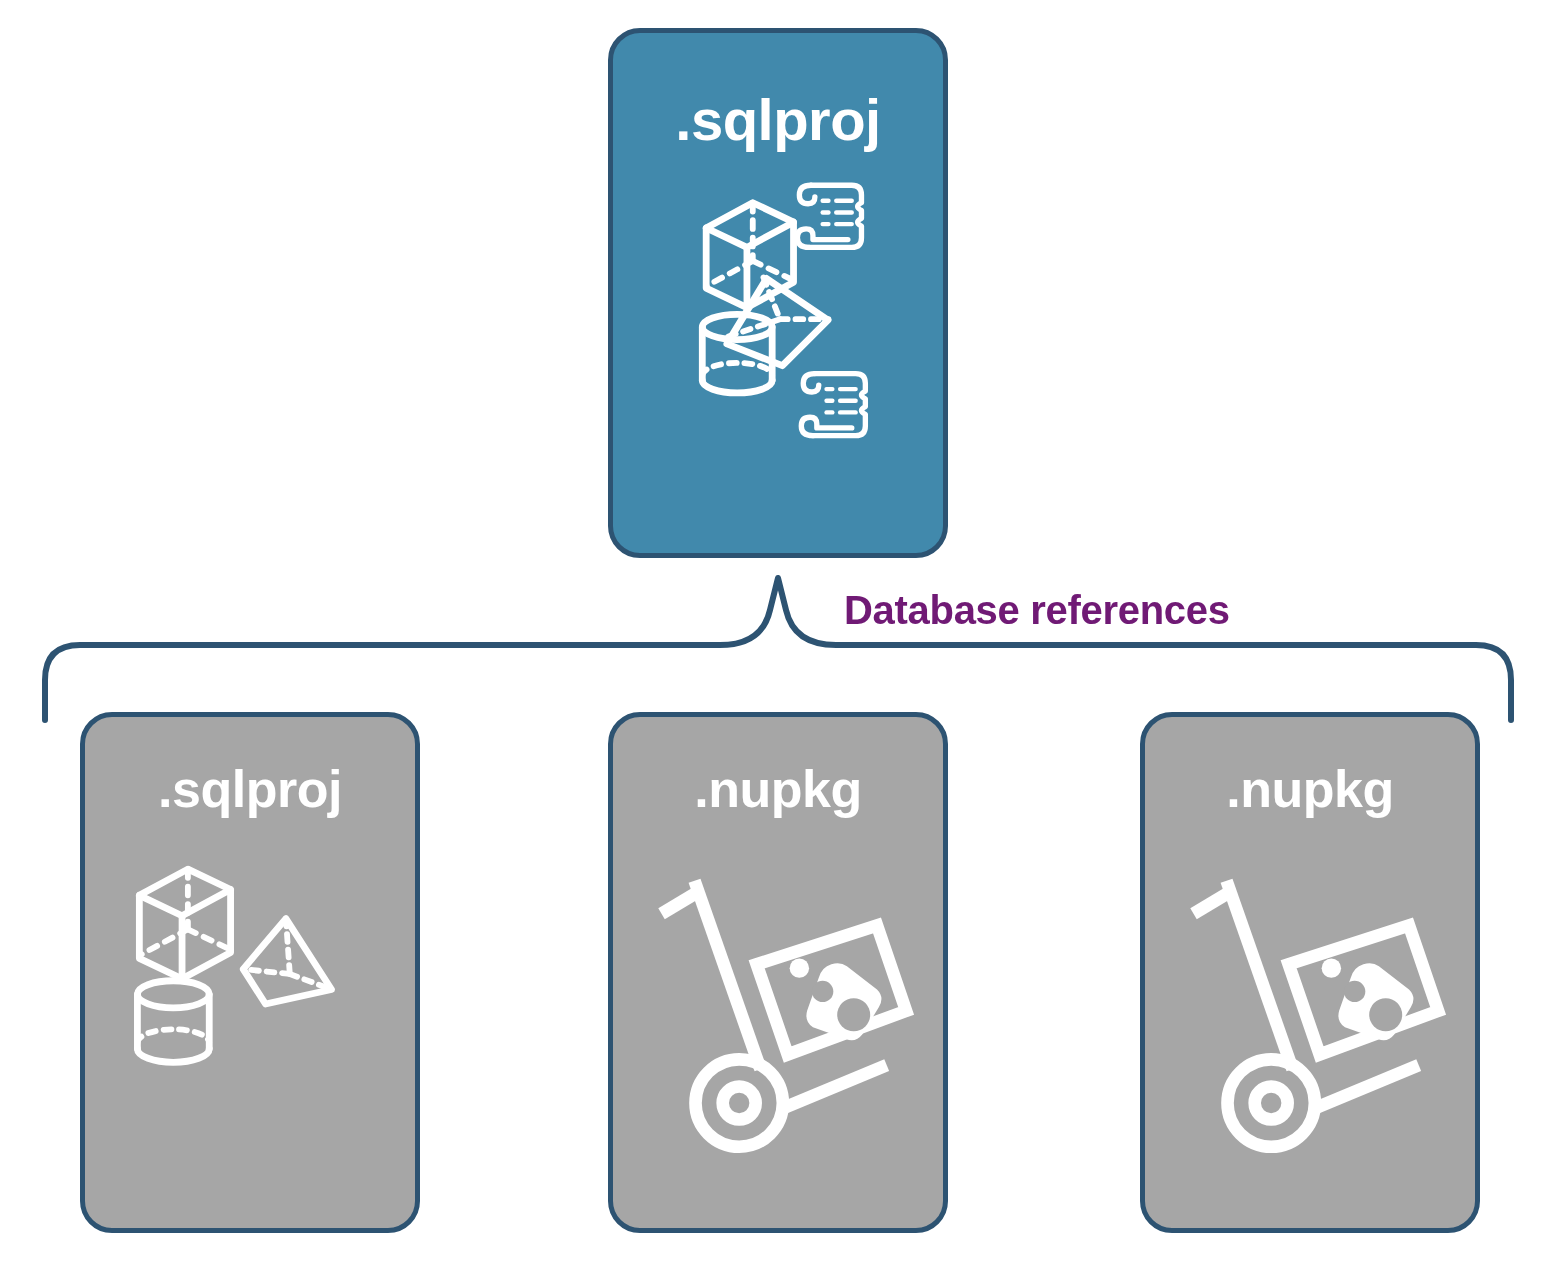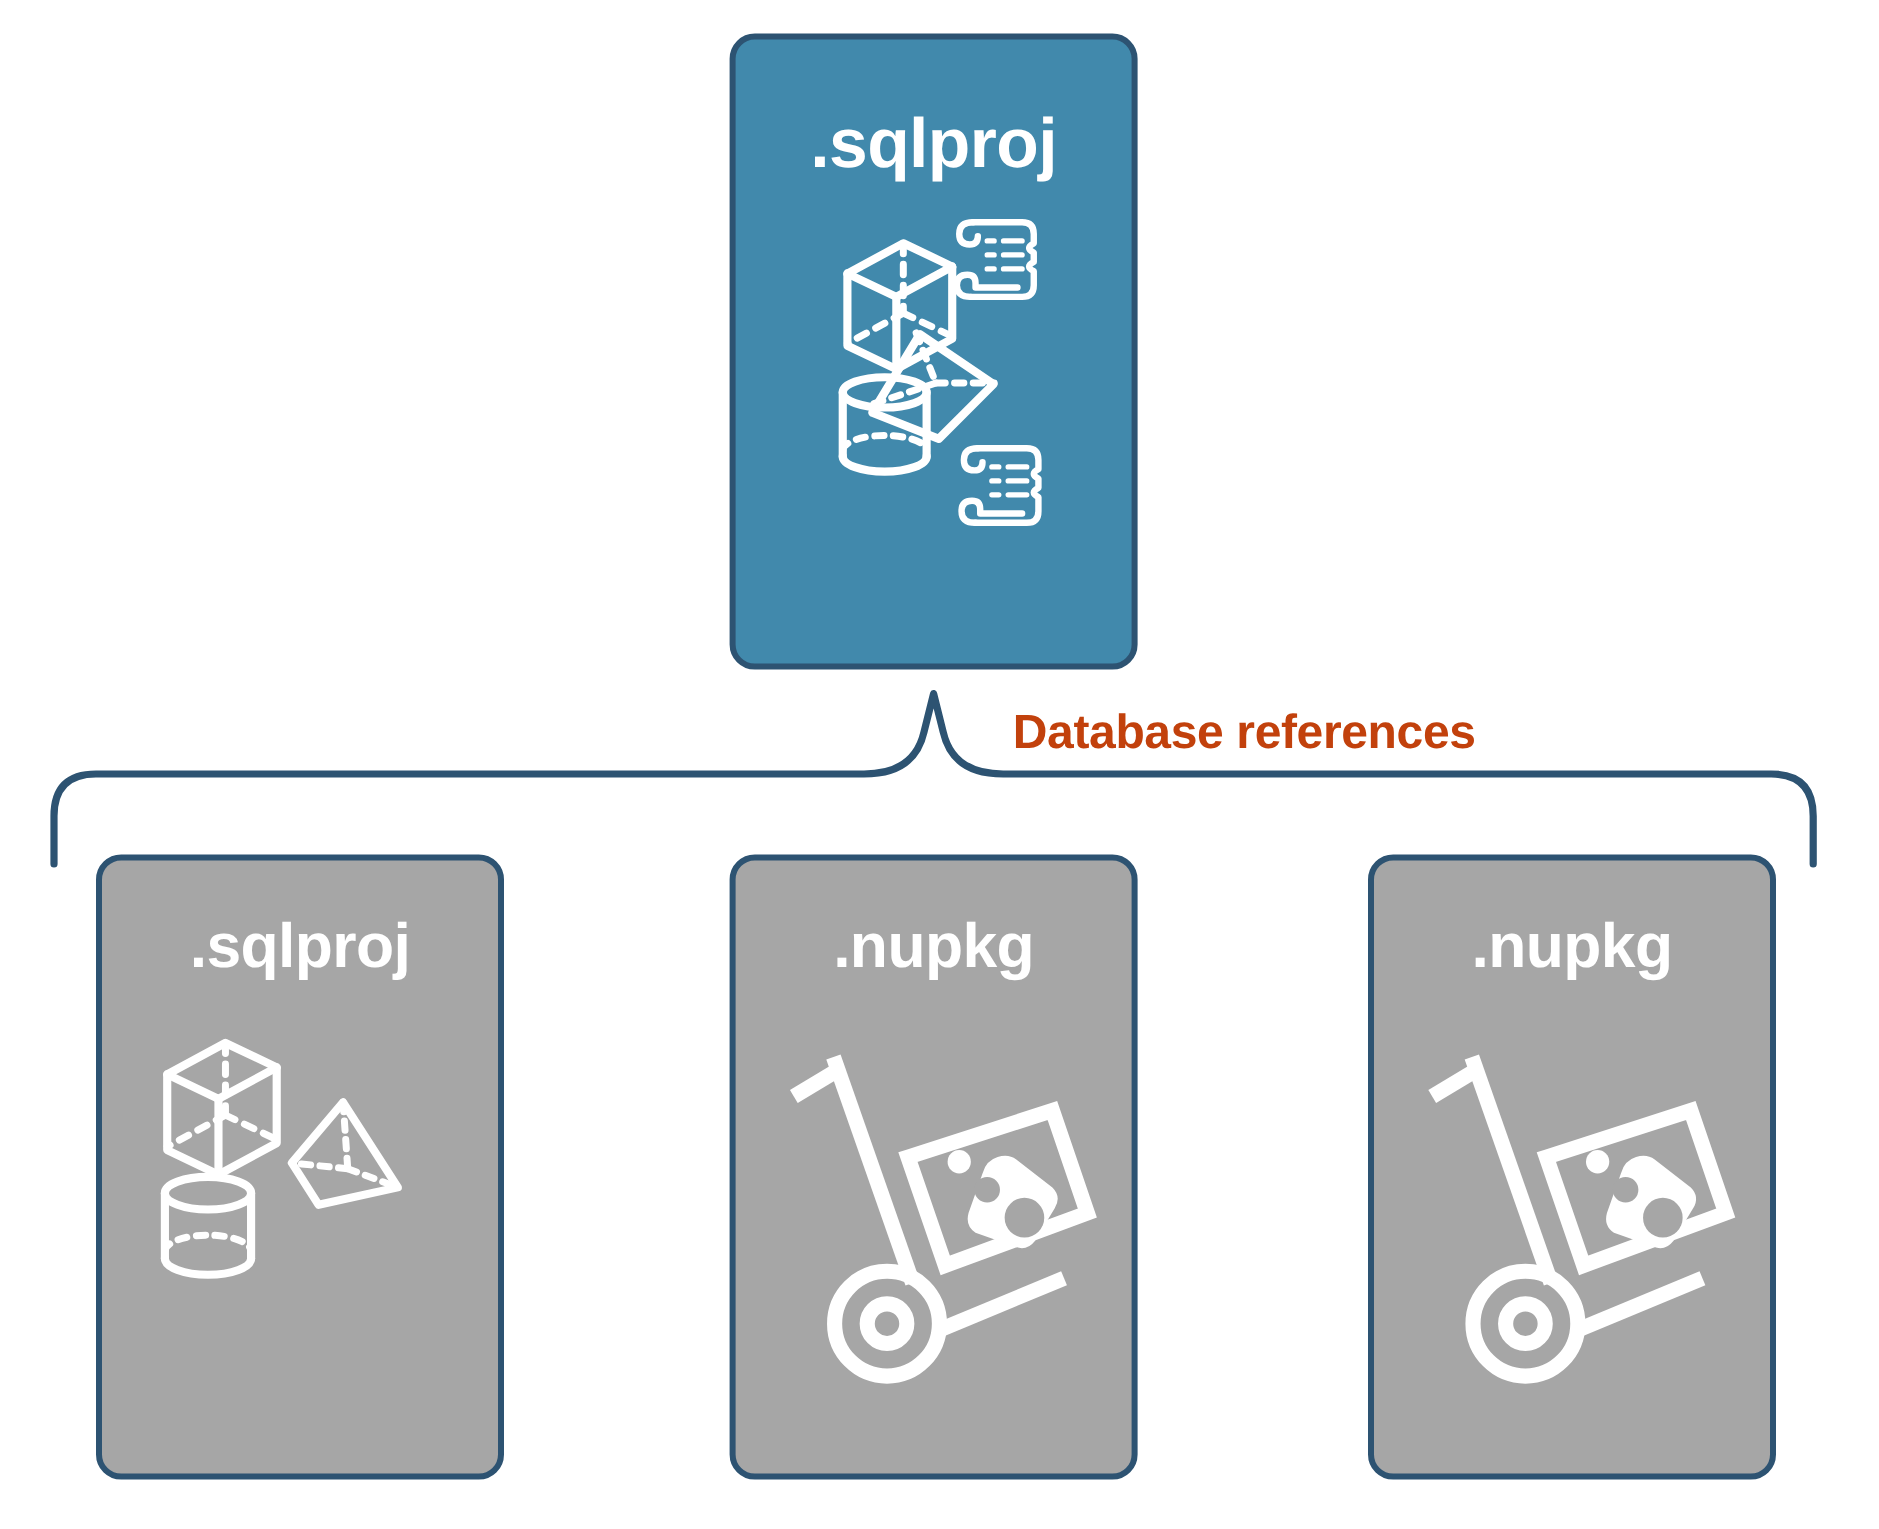--- a/index.html
+++ b/index.html
@@ -12,21 +12,21 @@
   }
   #canvas {
     position: relative;
     width: 1566px;
     height: 1274px;
     background: #ffffff;
     overflow: hidden;
   }
   .card {
     position: absolute;
-    border-radius: 21px;
+    border-radius: 32px;
     border: 5px solid #2d5372;
     box-sizing: border-box;
   }
   .card-title {
     position: absolute;
     left: 0;
     right: 0;
     text-align: center;
     color: #ffffff;
     font-weight: bold;
@@ -75,21 +75,21 @@
     width: 1566px;
     height: 190px;
   }
 
   #brace-label {
     position: absolute;
     left: 844px;
     top: 588px;
     font-size: 40px;
     font-weight: bold;
-    color: #c2410c;
+    color: #701a75;
     white-space: nowrap;
     letter-spacing: -0.3px;
     user-select: none;
   }
 </style>
 </head>
 <body>
 
 <div id="canvas">
 

